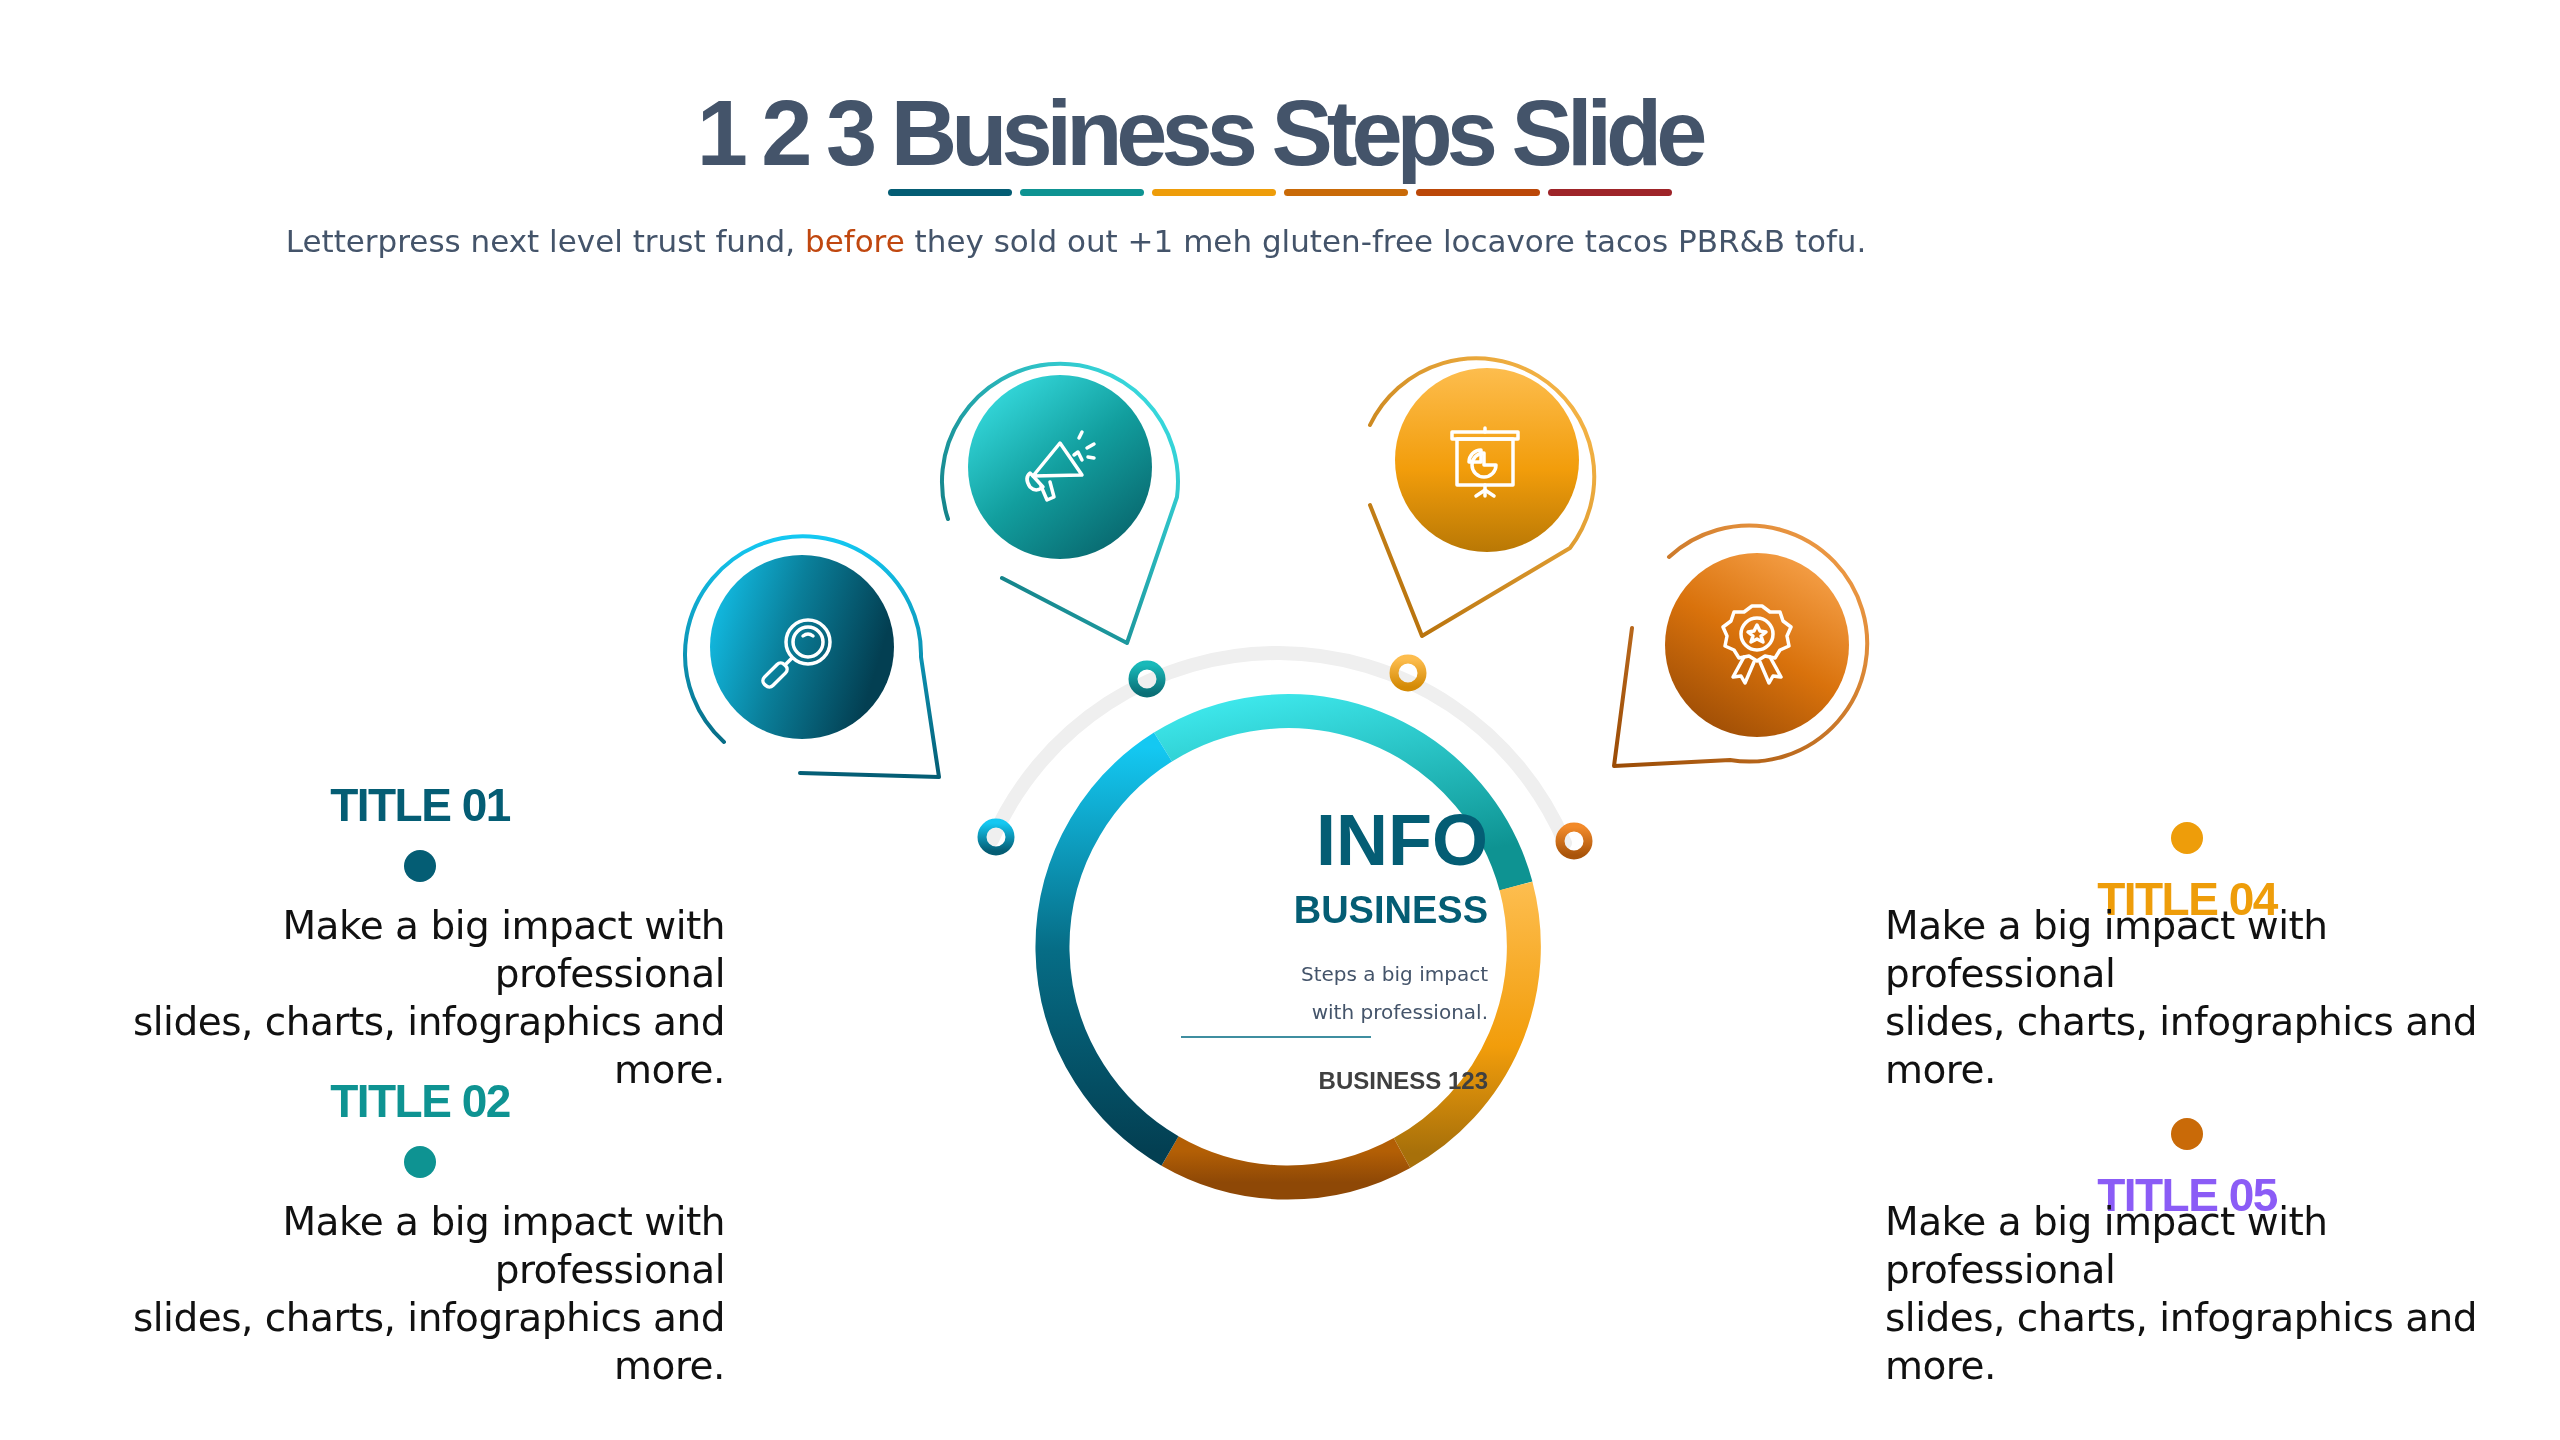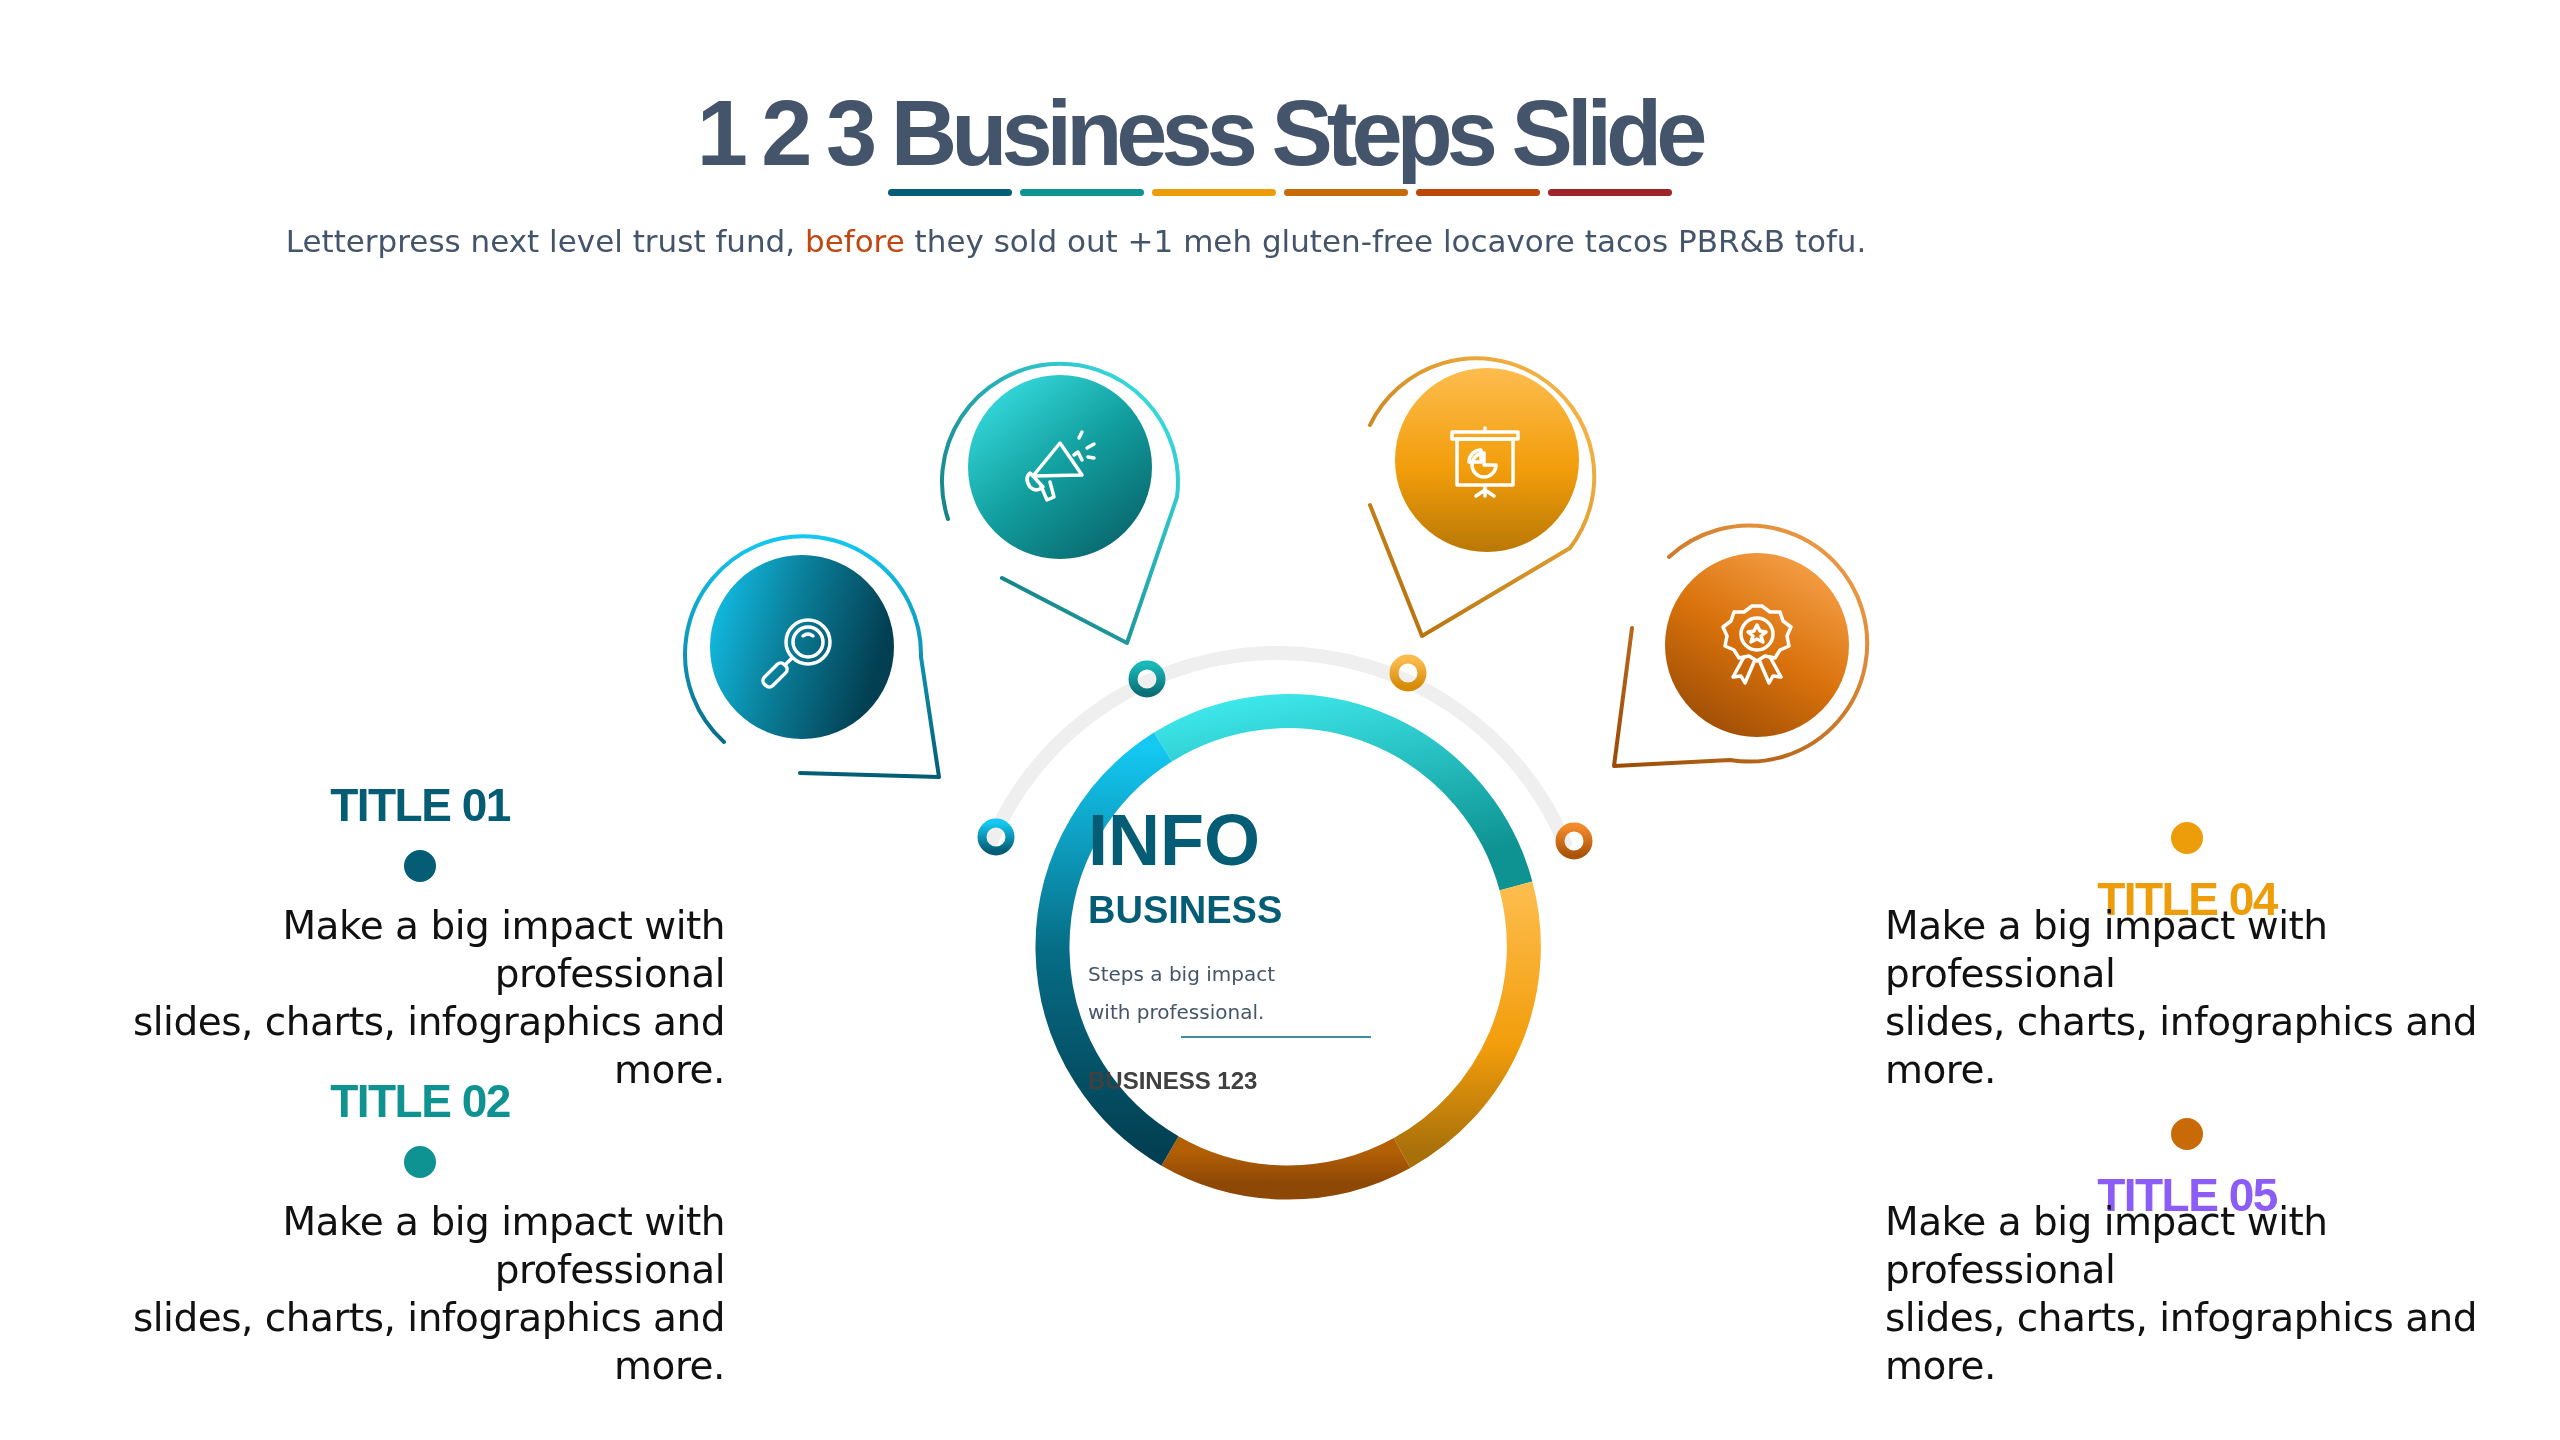--- a/index.html
+++ b/index.html
@@ -13,21 +13,21 @@
   .step { position: absolute; width: 700px; }
   .step .step-head { display: flex; align-items: center; gap: 18px; height: 60px; flex-direction: column; }
   .step .step-title { font-family: "Liberation Sans", sans-serif; font-weight: 700; font-size: 46px; letter-spacing: -1.5px; }
   .step .step-dot { width: 32px; height: 32px; border-radius: 50%; flex: 0 0 32px; }
   .step .step-body { font-family: "DejaVu Sans", sans-serif; font-size: 39px; line-height: 48px; color: #111111; margin-top: 20px; letter-spacing: -0.5px; }
   .step.left { text-align: right; }
   .step.left .step-head { justify-content: flex-end; }
   .step.left .step-body { padding-right: 45px; }
   .step.right { text-align: left; }
   .step.right .step-body { padding-left: 0; }
-  .center-text { position: absolute; left: 1088px; width: 400px; text-align: left; }
+  .center-text { position: absolute; left: 1088px; width: 400px; text-align: right; }
   .center-info { top: 800px; font-family: "Liberation Sans", sans-serif; font-weight: 700; font-size: 72px; color: #045d74; line-height: 80px; }
   .center-business { top: 888px; font-family: "Liberation Sans", sans-serif; font-weight: 700; font-size: 38px; color: #045d74; line-height: 44px; }
   .center-desc { top: 955px; font-family: "DejaVu Sans", sans-serif; font-size: 20px; color: #44546a; line-height: 38px; }
   .center-divider { position: absolute; left: 1181px; top: 1036px; width: 190px; height: 2px; background: #3f8ea0; }
   .center-footer { top: 1064px; font-family: "Liberation Sans", sans-serif; font-weight: 700; font-size: 24px; color: #404040; line-height: 34px; }
 </style>
 </head>
 <body>
 
 <div class="slide-title">1 2 3 Business Steps Slide</div>

